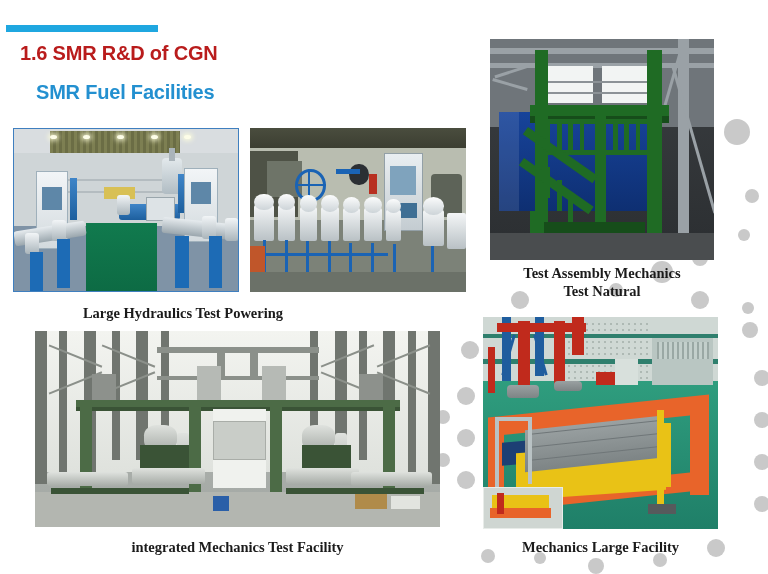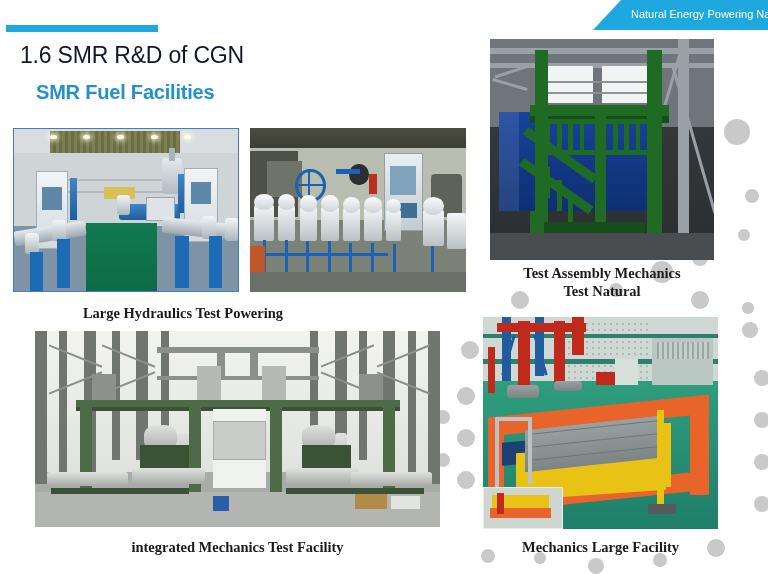--- a/index.html
+++ b/index.html
@@ -101,23 +101,23 @@
     color: #ffffff;
     font-size: 11px;
     font-family: "Liberation Sans", sans-serif;
   }
 
   
   .title-main {
     position: absolute;
     left: 20px;
     top: 42px;
-    font-size: 23px;
-    font-weight: normal;
-    color: #0f172a;
+    font-size: 20px;
+    font-weight: bold;
+    color: #b91c1c;
     letter-spacing: -0.2px;
     z-index: 5;
   }
   .title-sub {
     position: absolute;
     left: 36px;
     top: 81px;
     font-size: 20px;
     font-weight: bold;
     color: #2390d0;
@@ -256,23 +256,20 @@
       <div class="dot" style="left: 588px; top: 558px; width: 16px; height: 16px; background: rgb(201, 201, 201);"></div>
       <div class="dot" style="left: 534px; top: 552px; width: 12px; height: 12px; background: rgb(201, 201, 201);"></div>
       <div class="dot" style="left: 481px; top: 549px; width: 14px; height: 14px; background: rgb(201, 201, 201);"></div>
     </div>
 
   <div class="header">
 
 
     <div class="header-bar"></div>
 
-    <div class="header-banner">
-      <span>Natural Energy Powering Na</span>
-    </div>
   </div>
 
   <div class="title-main">1.6 SMR R&amp;D of CGN</div>
   <div class="title-sub">SMR Fuel Facilities</div>
 
   <div class="photo bordered" style="left:13px; top:128px; width:226px; height:164px;">
     <div class="scene sA">
       <div class="lyr ceiling"></div>
       <div class="lyr acoustic"></div>
       <div class="lyr wall"></div>

